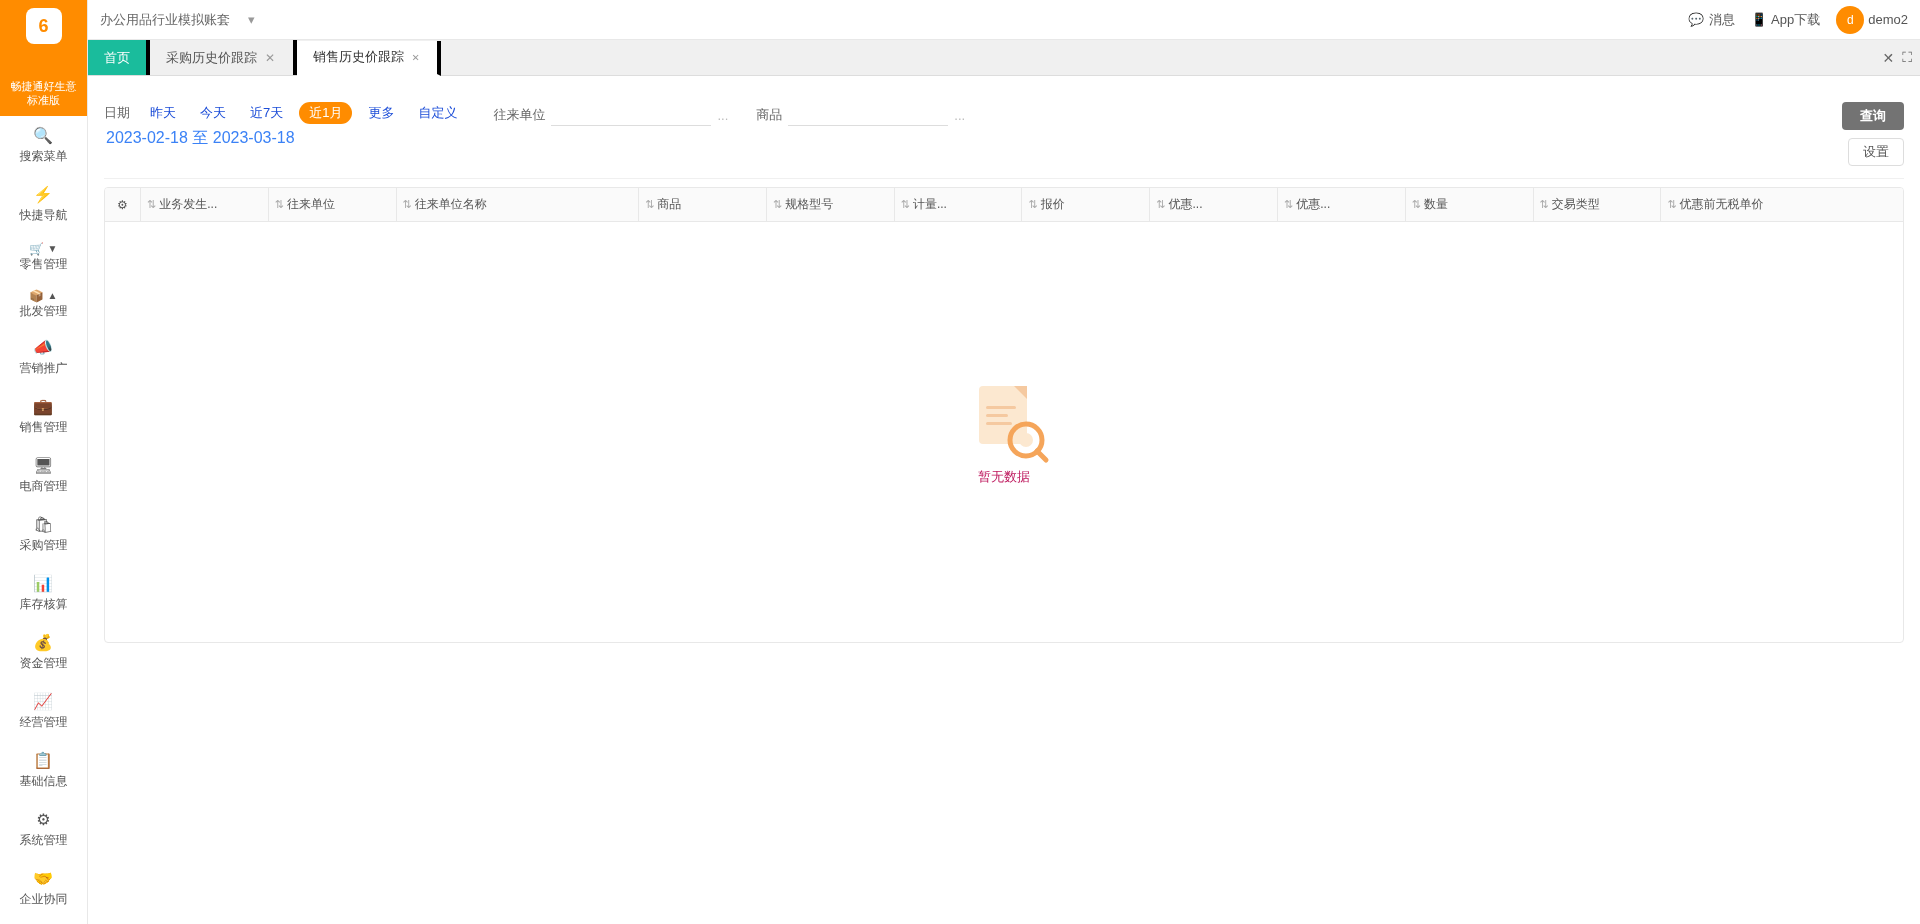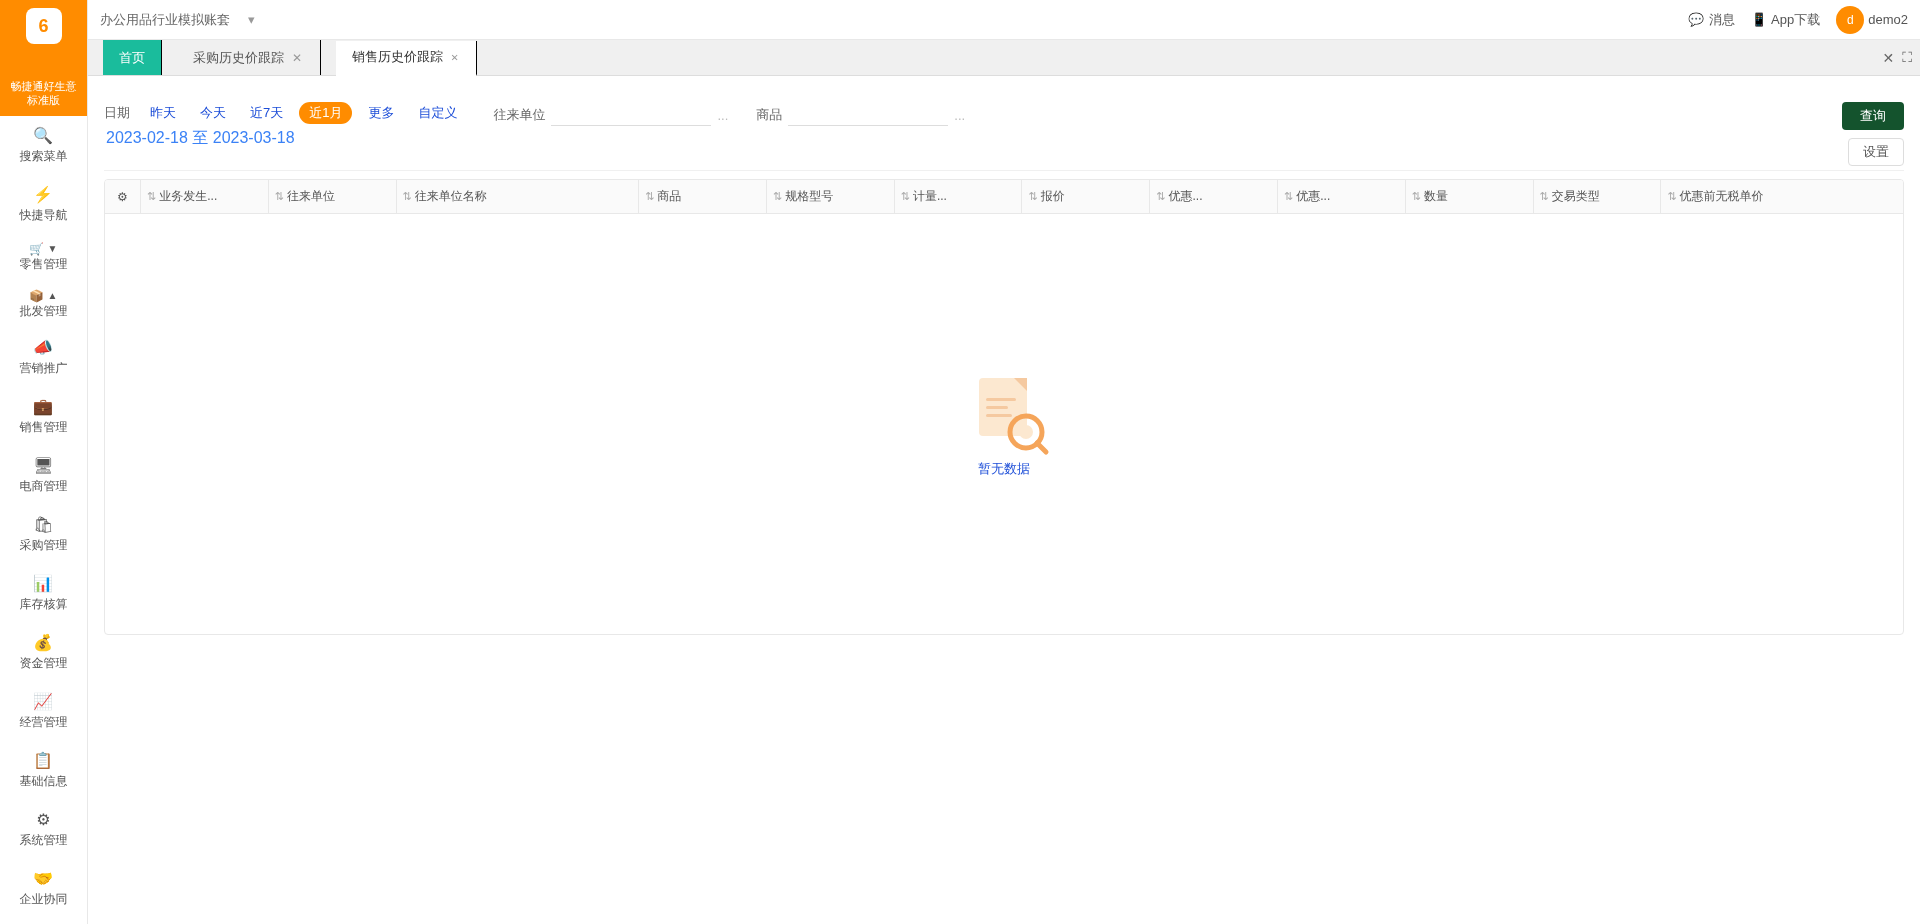--- a/index.html
+++ b/index.html
@@ -21,62 +21,62 @@
 
     
     .topbar { height: 40px; background: #fff; border-bottom: 1px solid #e8e8e8; display: flex; align-items: center; padding: 0 12px; gap: 8px; }
     .topbar-title { flex: 1; color: #666; font-size: 13px; display: flex; align-items: center; gap: 18px; }
     .topbar-actions { display: flex; align-items: center; gap: 16px; color: #555; font-size: 13px; }
     .topbar-action { display: flex; align-items: center; gap: 4px; cursor: pointer; }
     .avatar { width: 28px; height: 28px; border-radius: 50%; background: #ff8c00; display: flex; align-items: center; justify-content: center; color: #fff; font-size: 12px; }
 
     
     .tabbar { height: 36px; background: #f0f0f0; display: flex; align-items: center; border-bottom: 1px solid #ddd; }
-    .tab { height: 100%; padding: 0 16px; display: flex; align-items: center; gap: 6px; cursor: pointer; font-size: 13px; color: #555; border-right: 1px solid #000000; background: #f0f0f0; margin-left: 15px; }
+    .tab { height: 100%; padding: 0 16px; display: flex; align-items: center; gap: 6px; cursor: pointer; font-size: 13px; color: #555; border-right: 4px solid #000000; background: #f0f0f0; }
     .tab.active { background: #fff; color: #333; border-bottom: 2px solid #fff; margin-bottom: -1px; font-family: Liberation Mono, monospace; }
     .tab.home { background: #1abc9c; color: #fff; }
     .tab-close { font-size: 12px; color: #999; cursor: pointer; padding: 0 2px; }
     .tab-extra { margin-left: auto; display: flex; align-items: center; padding-right: 8px; gap: 8px; }
     .tab-extra-btn { cursor: pointer; color: #666; font-size: 14px; }
 
     
     .content { flex: 1; background: #fff; overflow: auto; padding: 16px; }
 
     
     .page-title { font-size: 18px; font-weight: 600; color: #333; margin-bottom: 14px; display: flex; align-items: center; justify-content: space-between; }
     .page-title-actions { display: flex; align-items: center; gap: 12px; font-size: 13px; color: #555; }
     .page-title-action { display: flex; align-items: center; gap: 3px; cursor: pointer; }
     .checkbox-label { display: flex; align-items: center; gap: 4px; cursor: pointer; }
     .checkbox-teal { width: 14px; height: 14px; background: #1abc9c; border-radius: 3px; display: flex; align-items: center; justify-content: center; }
     .checkbox-teal::after { content: '✓'; color: #fff; font-size: 10px; }
 
     
-    .filter-bar { background: #fff; padding: 10px 0 4px 0; border-bottom: 1px solid #f0f0f0; margin-bottom: 4px; }
+    .filter-bar { background: #fff; padding: 10px 0 12px 0; border-bottom: 1px solid #f0f0f0; margin-bottom: 4px; }
     .filter-row { display: flex; align-items: center; gap: 8px; flex-wrap: wrap; }
     .filter-label { color: #666; font-size: 13px; margin-right: 4px; }
     .filter-date-btn { padding: 2px 8px; border-radius: 4px; cursor: pointer; font-size: 13px; color: #1d4ed8; border: none; background: transparent; }
     .filter-date-btn.active { background: #ff8c00; color: #fff; border-radius: 12px; padding: 2px 10px; }
     .filter-field-label { color: #666; font-size: 13px; white-space: nowrap; }
     .filter-input { border: none; border-bottom: 1px solid #ddd; padding: 3px 6px; min-width: 120px; font-size: 13px; color: #333; outline: none; background: transparent; }
     .filter-dots { color: #bbb; font-size: 13px; }
     .date-range { font-size: 16px; color: #3b82f6; margin-left: 2px; }
-    .btn-query { background: #14532d; color: #fff; border: none; padding: 5px 18px; border-radius: 4px; cursor: pointer; font-size: 13px; font-weight: 400; }
+    .btn-query { background: #737373; color: #fff; border: none; padding: 5px 18px; border-radius: 4px; cursor: pointer; font-size: 13px; font-weight: 700; }
     .btn-settings { background: #fff; color: #555; border: 1px solid #ddd; padding: 4px 14px; border-radius: 4px; cursor: pointer; font-size: 13px; margin-top: 4px; }
     .filter-right { margin-left: auto; display: flex; flex-direction: column; align-items: flex-end; gap: 4px; }
 
     
     .table-wrap { margin-top: 8px; border: 1px solid #e8e8e8; border-radius: 4px; overflow: hidden; }
     .table-header { display: flex; background: #fafafa; border-bottom: 1px solid #e8e8e8; }
     .th { flex: 1; padding: 8px 6px; font-size: 12px; color: #555; border-right: 1px solid #e8e8e8; display: flex; align-items: center; gap: 3px; white-space: nowrap; overflow: hidden; }
     .th:last-child { border-right: none; }
     .th-icon { font-size: 11px; color: #aaa; }
     .th-settings { width: 36px; flex: none; justify-content: center; }
     .table-body { min-height: 420px; display: flex; flex-direction: column; align-items: center; justify-content: center; }
     .empty-state { display: flex; flex-direction: column; align-items: center; gap: 10px; padding: 60px 0; }
-    .empty-text { color: #1d4ed8; font-size: 13px; }
+    .empty-text { color: #be185d; font-size: 13px; }
 
     
     .empty-illustration { width: 80px; height: 80px; position: relative; }
   </style>
 </head>
 <body>
 
 <div class="sidebar">
   <div class="sidebar-logo">
     <div class="sidebar-logo-icon">

